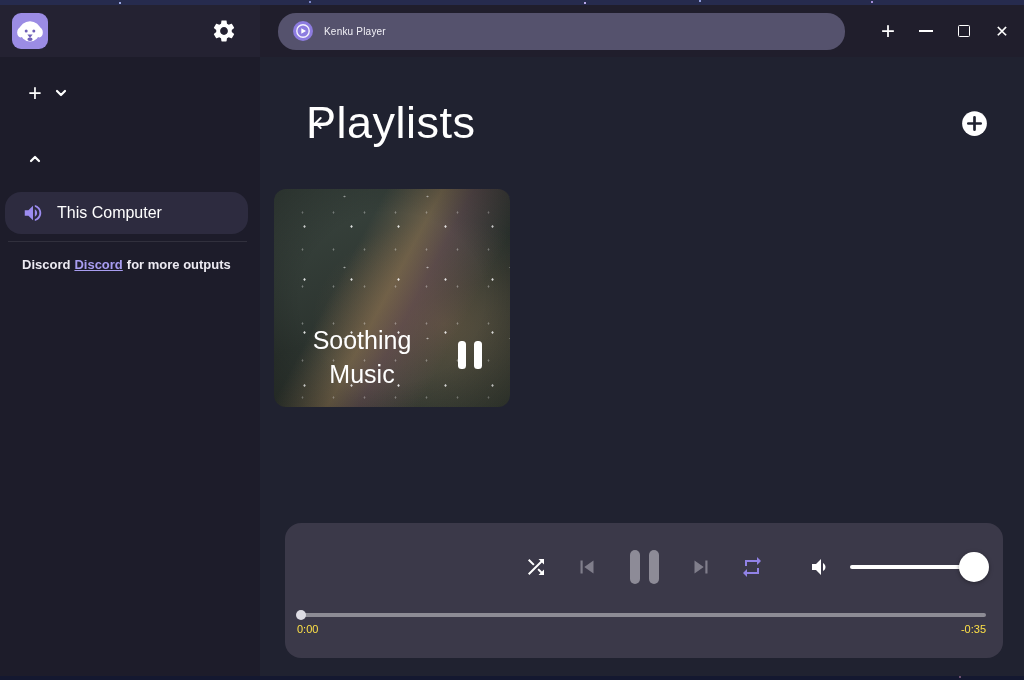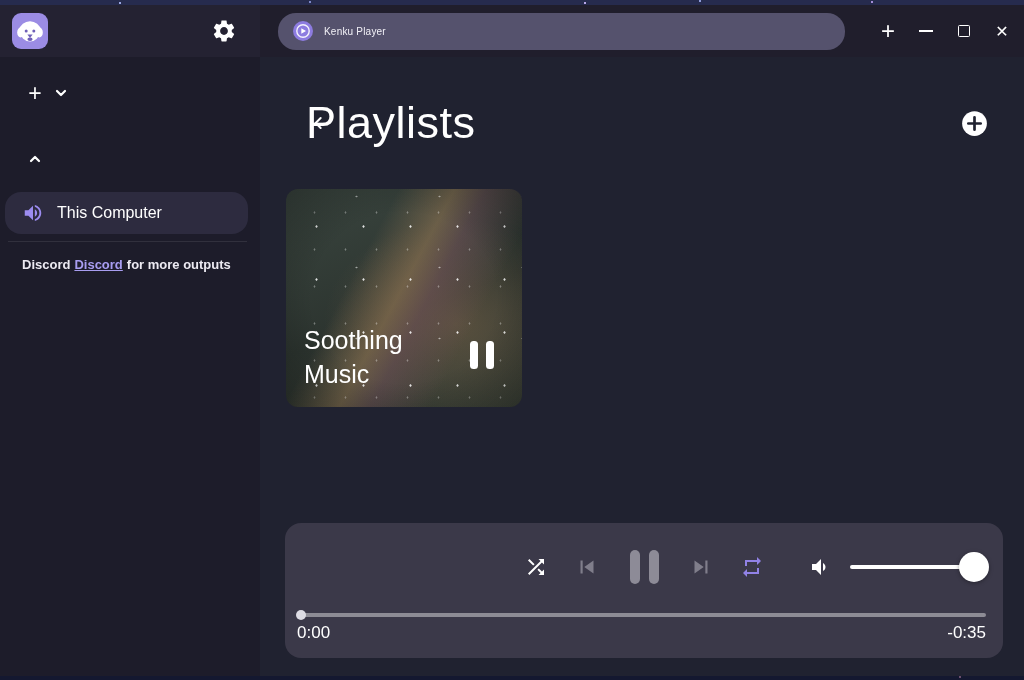--- a/index.html
+++ b/index.html
@@ -54,21 +54,21 @@
   .discord-note { position:absolute; top:200px; left:22px; right:8px; font-size:13px; font-weight:600; color:#eceaf2; }
   .discord-note .link { color:#a89df0; text-decoration:underline; margin:0 4px; }
 
   
   .main-header { position:absolute; top:36px; left:0; right:0; height:60px; display:flex; align-items:center; justify-content:flex-start; }
   .back-btn { position:absolute; left:46px; top:50%; transform:translateY(-50%); width:26px; height:26px; display:flex; align-items:center; justify-content:center; }
   .page-title { color:#fff; font-size:45px; font-weight:500; letter-spacing:.5px; margin-left:46px; }
   .add-btn { position:absolute; right:36px; top:50%; transform:translateY(-50%); width:28px; height:28px; display:flex; align-items:center; justify-content:center; }
 
   
-  .playlist-grid { position:absolute; top:132px; left:26px; display:flex; gap:16px; }
+  .playlist-grid { position:absolute; top:132px; left:14px; display:flex; gap:16px;text-align:center; }
   .playlist-card {
     width:236px; height:218px; border-radius:12px; position:relative; overflow:hidden;
     background-color:#2e3631;
     background-image:
       radial-gradient(ellipse at 50% 50%, rgba(0,0,0,0) 55%, rgba(0,0,0,.28) 100%),
       radial-gradient(rgba(255,255,255,.85) .7px, transparent 1.4px),
       radial-gradient(rgba(255,255,255,.55) .7px, transparent 1.3px),
       radial-gradient(rgba(255,255,255,.35) .6px, transparent 1.2px),
       linear-gradient(118deg, rgba(60,70,64,0) 32%, rgba(152,122,86,.55) 48%, rgba(118,84,92,.5) 57%, rgba(60,70,64,0) 74%),
       radial-gradient(ellipse at 72% 62%, rgba(140,110,78,.45), transparent 55%),
@@ -91,21 +91,21 @@
   .pause-big i { display:block; width:10px; height:34px; border-radius:5px; background:#8d8b97; }
   .tbtn.repeat { width:44px; }
   .volume-group { position:absolute; right:28px; top:0; height:44px; display:flex; align-items:center; gap:18px; }
   .vol-slider { position:relative; width:125px; height:30px; display:flex; align-items:center; }
   .vol-track { width:100%; height:3.5px; border-radius:2px; background:#fff; }
   .vol-knob { position:absolute; right:-14px; top:50%; transform:translateY(-50%); width:30px; height:30px; border-radius:50%; background:#fff; box-shadow:0 1px 4px rgba(0,0,0,.35); }
 
   .progress-area { position:absolute; left:12px; right:17px; top:90px; }
   .progress-track { position:relative; height:4px; border-radius:2px; background:rgba(255,255,255,.42); }
   .progress-thumb { position:absolute; left:-1px; top:50%; transform:translateY(-50%); width:10px; height:10px; border-radius:50%; background:#dddce4; }
-  .time-row { display:flex; justify-content:space-between; margin-top:6px; font-size:17px; color:#ffffff; }
+  .time-row { display:flex; justify-content:space-between; margin-top:6px; font-size:11px; color:#fde047; }
 
   svg { display:block; }
 </style>
 </head>
 <body>
 
 <div class="desktop"></div>
 <div class="desktop-bottom-line"></div>
 
 <div class="app">

